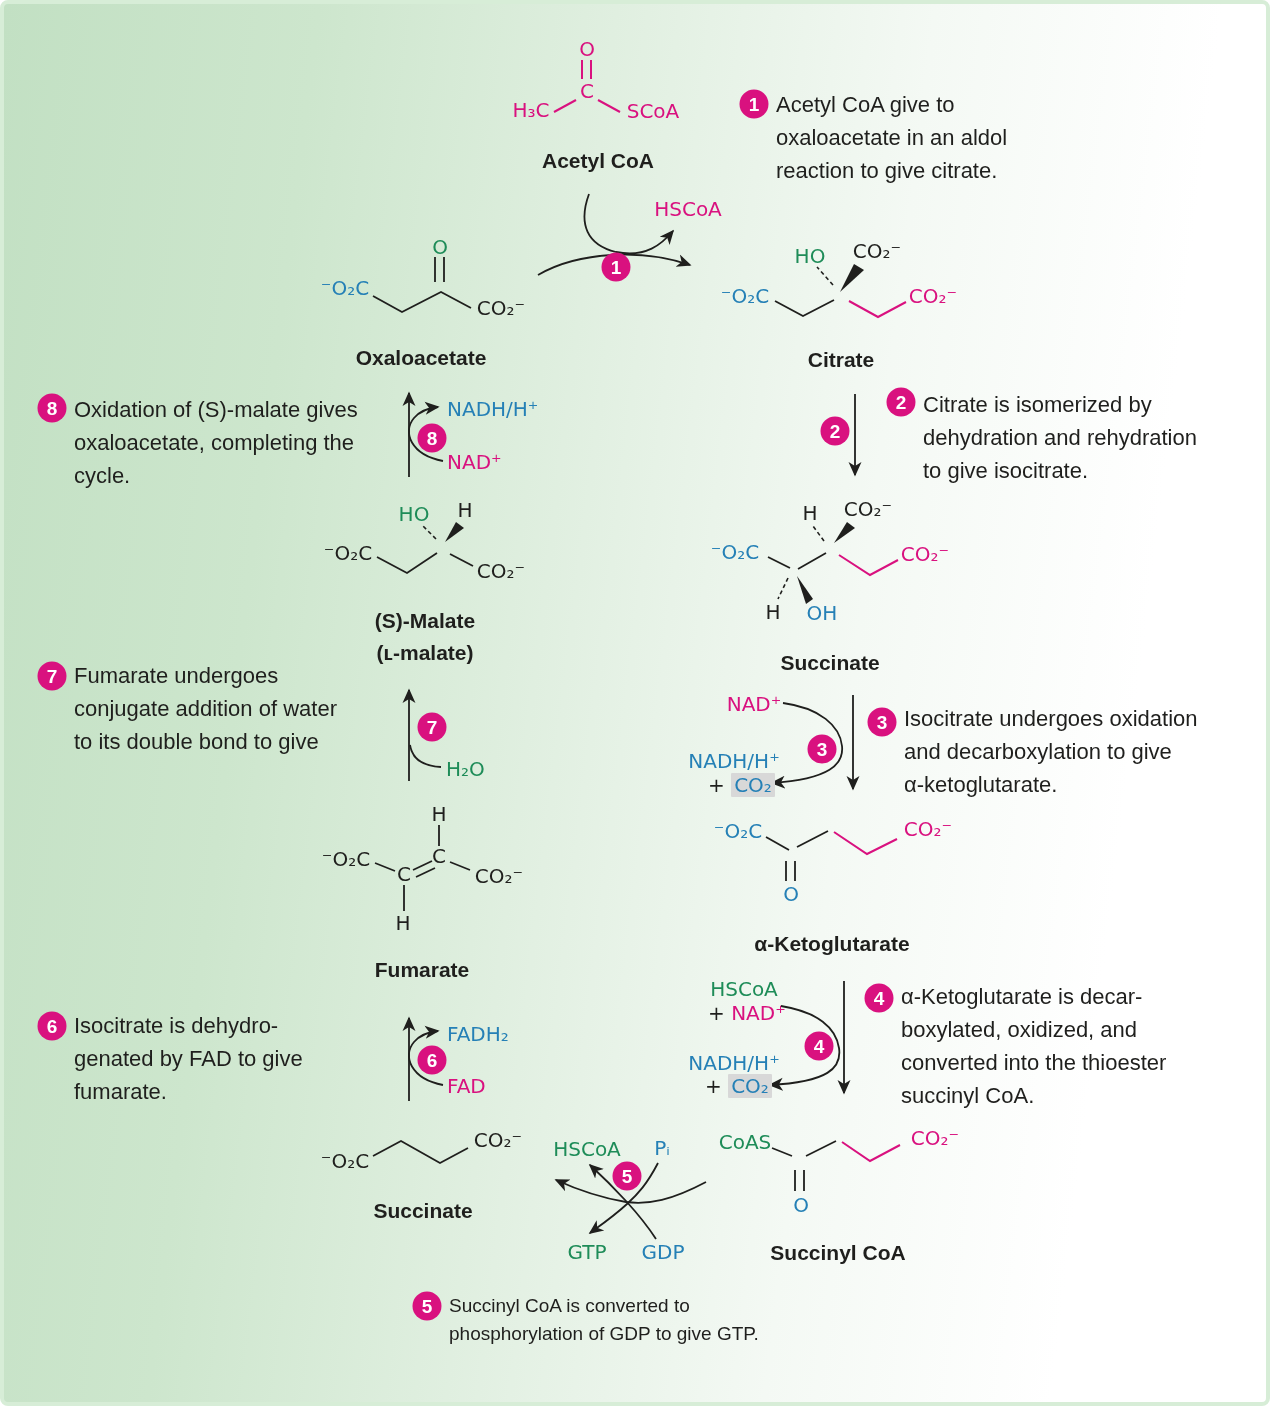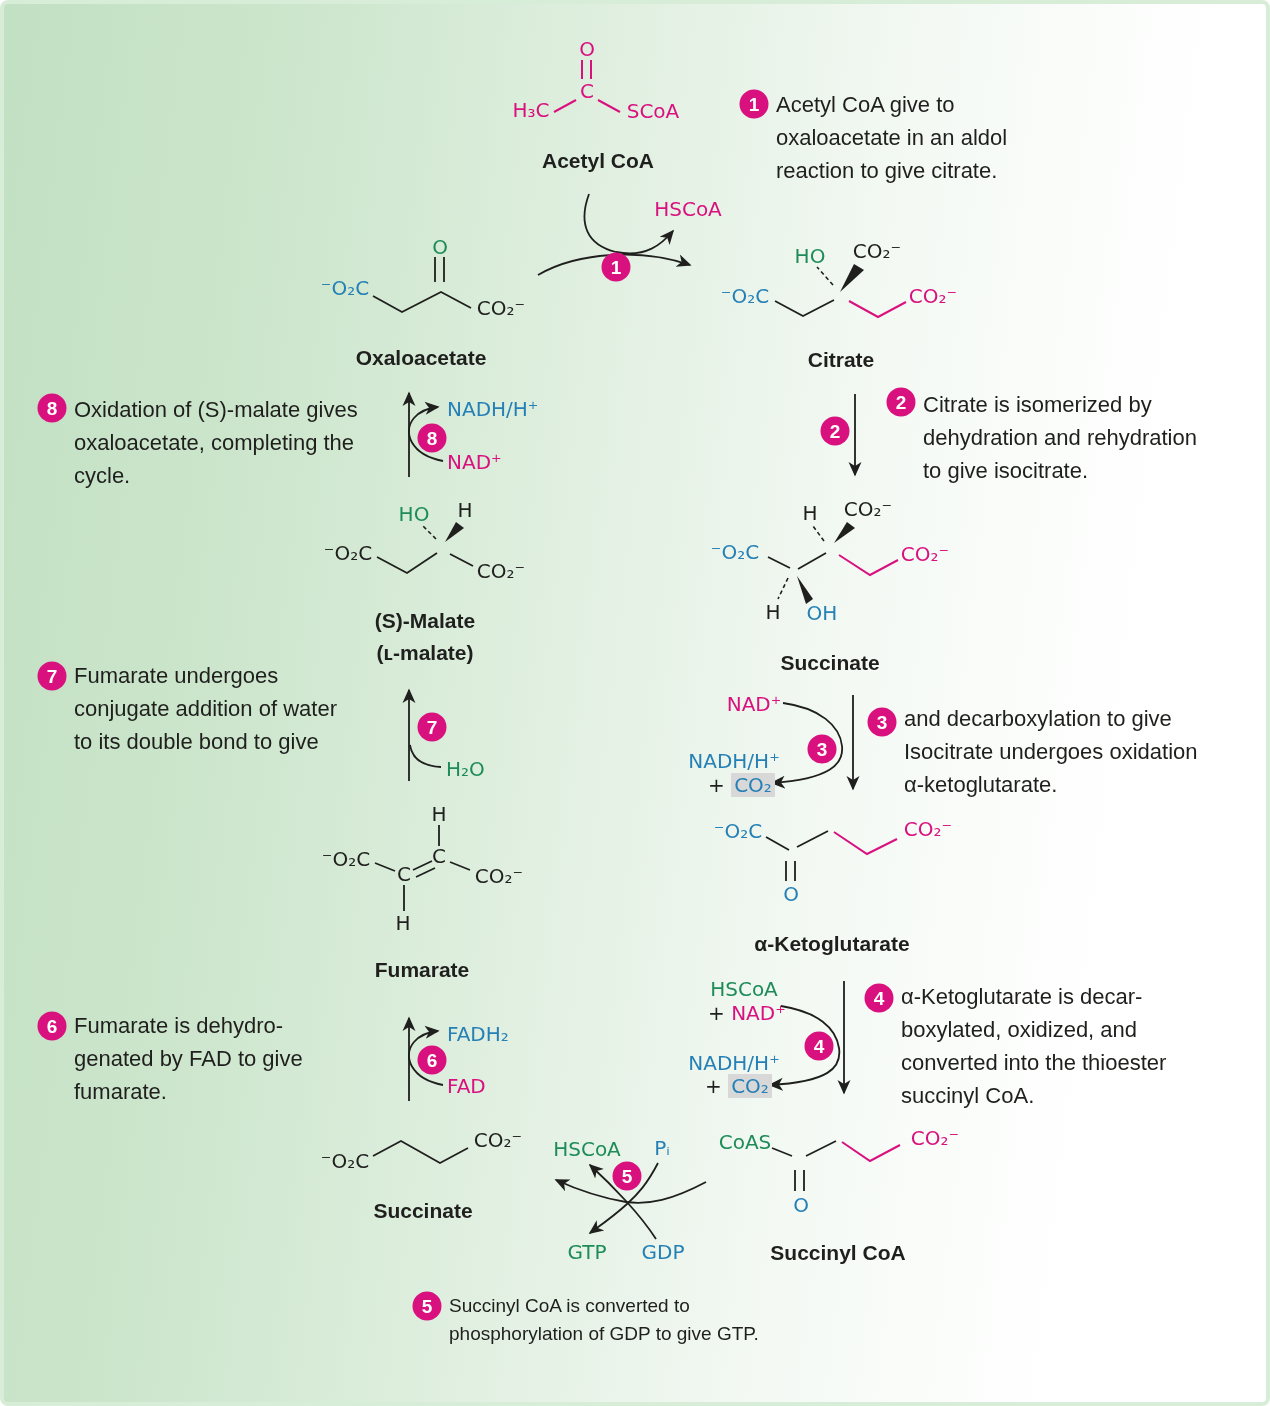--- a/index.html
+++ b/index.html
@@ -203,22 +203,22 @@
   <div class="note" style="left:70px;top:655px">
     <div>Fumarate undergoes</div>
     <div>conjugate addition of water</div>
     <div>to its double bond to give</div>
   </div>
   <span class="badge" style="left:428px;top:723px">7</span>
   <span class="f gr fl" style="left:442px;top:765px">H₂O</span>
 
   <span class="badge" style="left:878px;top:718px">3</span>
   <div class="note" style="left:900px;top:698px">
+    <div>Isocitrate undergoes oxidation</div>
     <div>and decarboxylation to give</div>
-    <div>Isocitrate undergoes oxidation</div>
     <div>α-ketoglutarate.</div>
   </div>
   <span class="badge" style="left:818px;top:745px">3</span>
   <span class="f mg" style="left:750px;top:700px">NAD⁺</span>
   <span class="f bl" style="left:730px;top:757px">NADH/H⁺</span>
   <div class="f fl" style="left:704px;top:781px">
     <span class="ink">+</span>
     <span class="bl hl">CO₂</span>
   </div>
 
@@ -249,21 +249,21 @@
     <span class="mg">NAD⁺</span>
   </div>
   <span class="f bl" style="left:730px;top:1059px">NADH/H⁺</span>
   <div class="f fl" style="left:701px;top:1082px">
     <span class="ink">+</span>
     <span class="bl hl">CO₂</span>
   </div>
 
   <span class="badge" style="left:48px;top:1022px">6</span>
   <div class="note" style="left:70px;top:1005px">
-    <div>Fumarate is dehydro-</div>
+    <div>Isocitrate is dehydro-</div>
     <div>genated by FAD to give</div>
     <div>fumarate.</div>
   </div>
   <span class="badge" style="left:428px;top:1056px">6</span>
   <span class="f bl fl" style="left:443px;top:1030px">FADH₂</span>
   <span class="f mg fl" style="left:443px;top:1082px">FAD</span>
 
   <span class="f ink" style="left:341px;top:1157px">⁻O₂C</span>
   <span class="f ink" style="left:494px;top:1136px">CO₂⁻</span>
   <span class="name" style="left:419px;top:1207px">Succinate</span>

